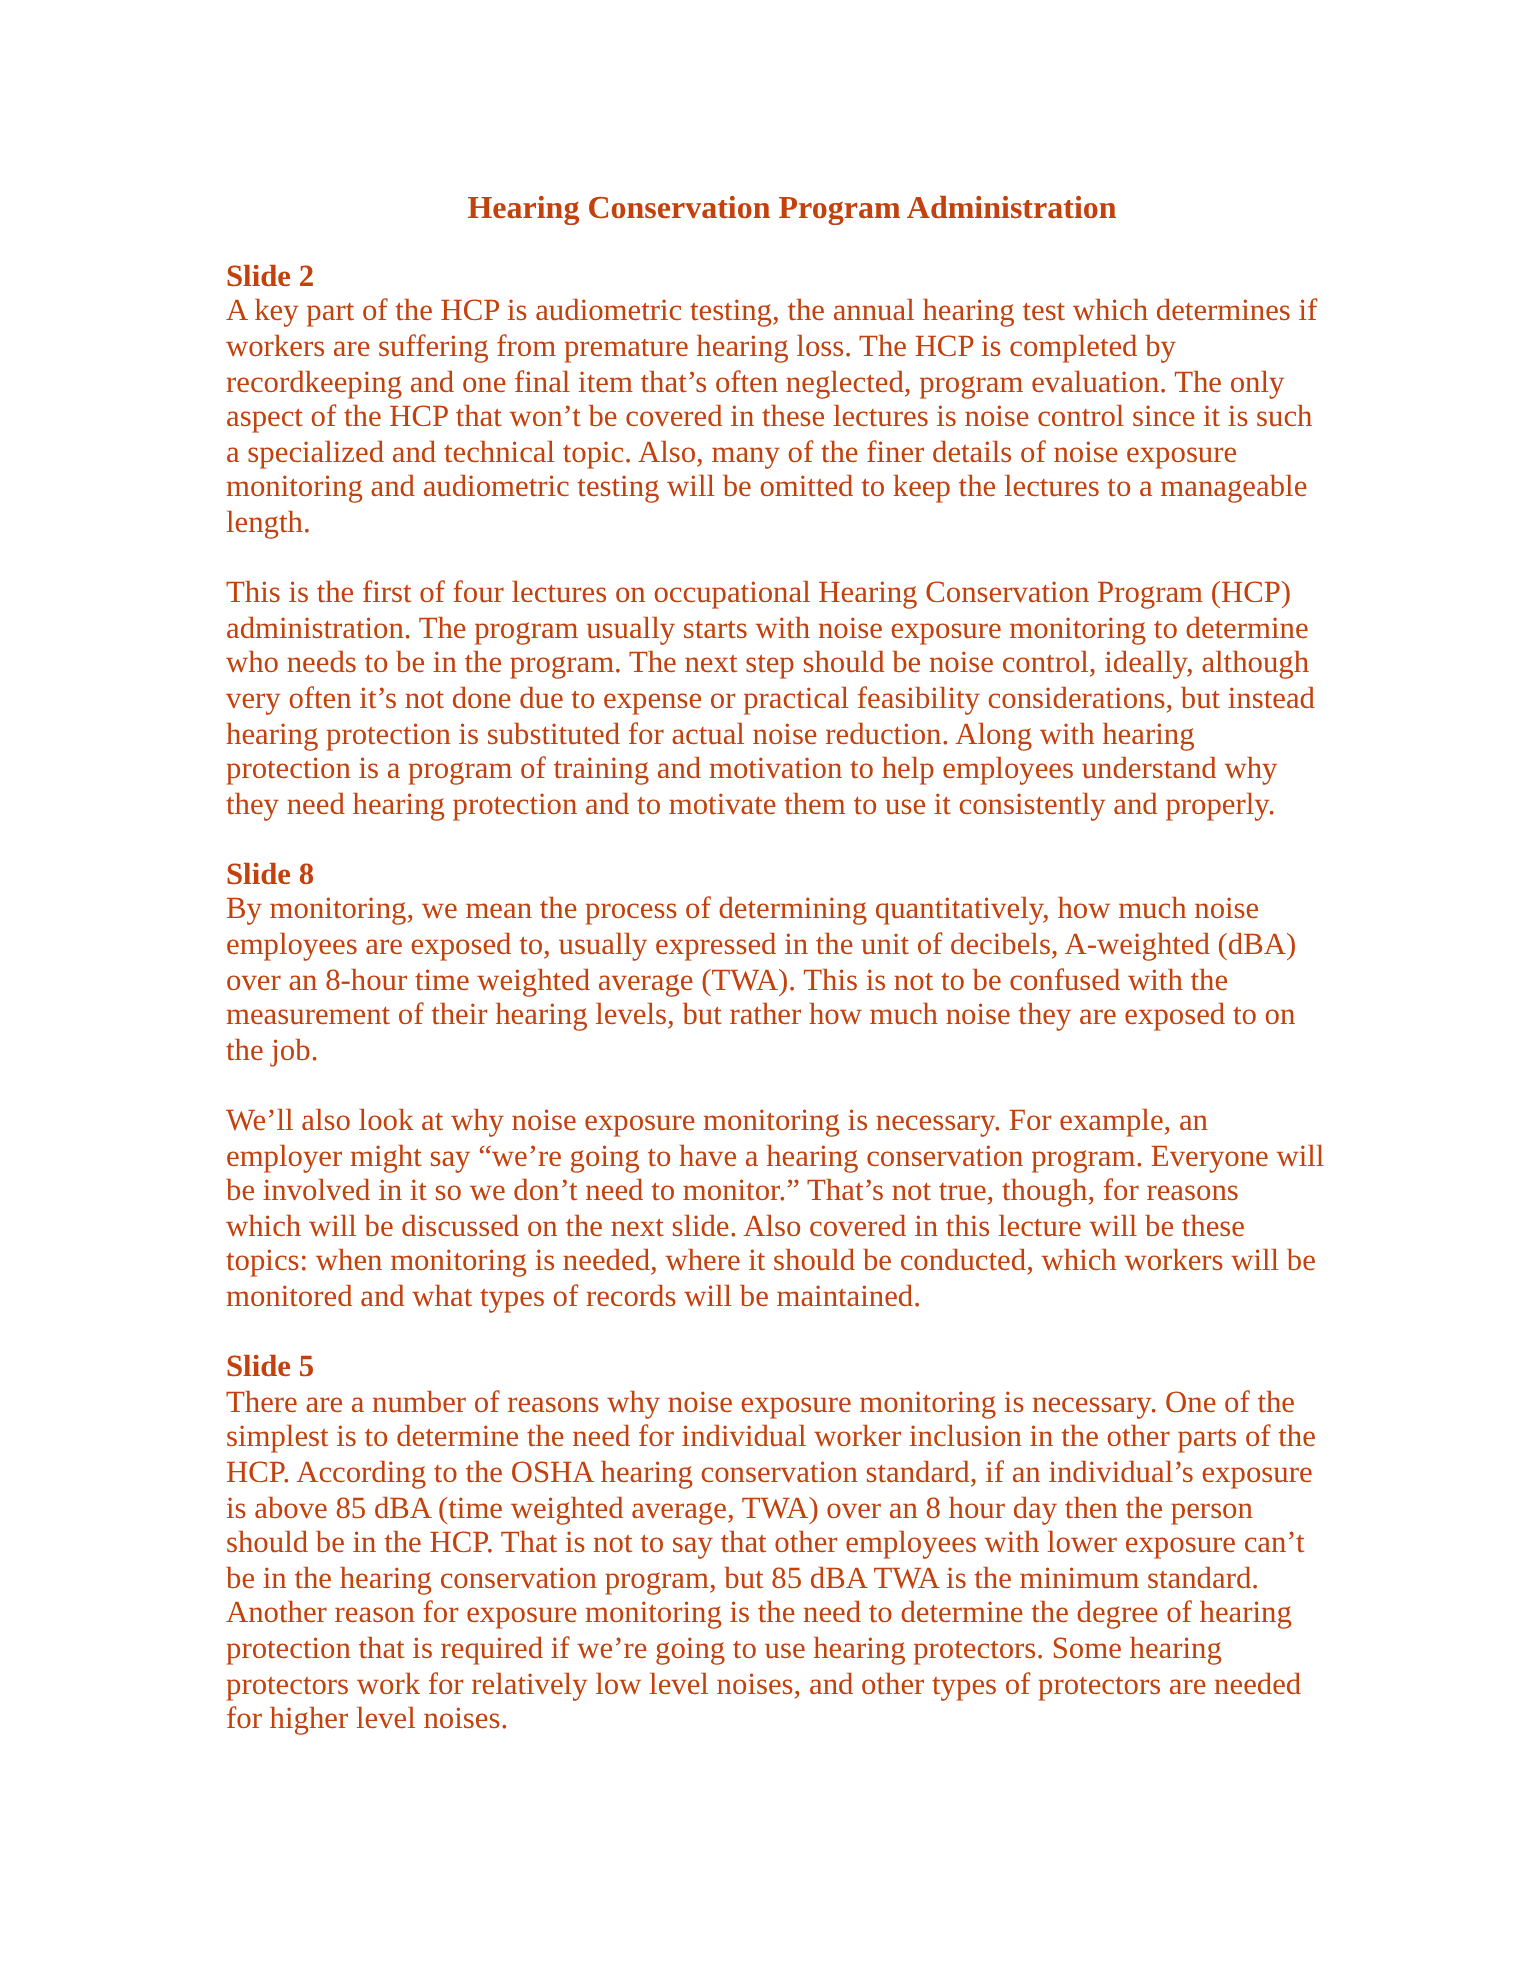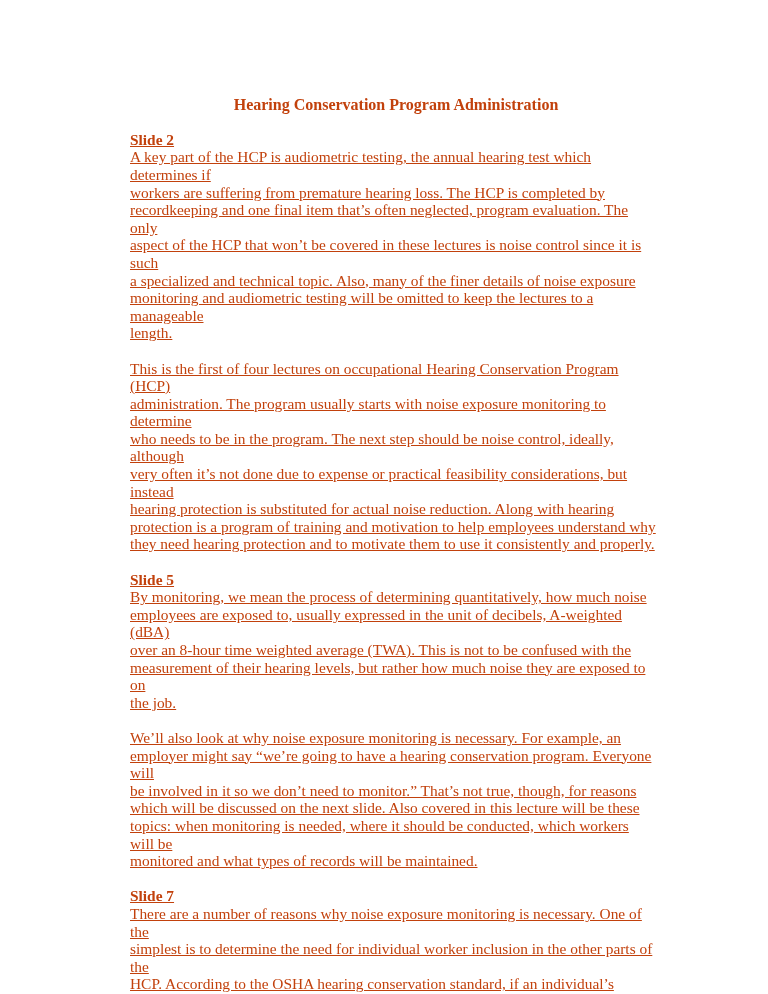--- a/index.html
+++ b/index.html
@@ -33,21 +33,21 @@
     }
     .doc-title span { display: block; }
     .slide-heading {
       font-weight: bold;
       margin: 0;
     }
     .para {
       margin: 0 0 17.6px 0;
       white-space: pre-line;
     }
-    .section { margin: 17px; text-decoration: underline; }
+    .section { margin: 0; }
   </style>
 </head>
 <body>
 
 <div class="page">
   <div class="doc-title">
     <span>Hearing Conservation Program Administration</span>
   </div>
 
   <div class="section">
@@ -62,36 +62,36 @@
     <p class="para">This is the first of four lectures on occupational Hearing Conservation Program (HCP)
 administration.  The program usually starts with noise exposure monitoring to determine
 who needs to be in the program.  The next step should be noise control, ideally, although
 very often it’s not done due to expense or practical feasibility considerations, but instead
 hearing protection is substituted for actual noise reduction.  Along with hearing
 protection is a program of training and motivation to help employees understand why
 they need hearing protection and to motivate them to use it consistently and properly.</p>
   </div>
 
   <div class="section">
-    <div class="slide-heading">Slide 5</div>
+    <div class="slide-heading">Slide 8</div>
     <p class="para">By monitoring, we mean the process of determining quantitatively, how much noise
 employees are exposed to, usually expressed in the unit of decibels, A-weighted (dBA)
 over an 8-hour time weighted average (TWA).  This is not to be confused with the
 measurement of their hearing levels, but rather how much noise they are exposed to on
 the job.</p>
     <p class="para">We’ll also look at why noise exposure monitoring is necessary.  For example, an
 employer might say “we’re going to have a hearing conservation program.  Everyone will
 be involved in it so we don’t need to monitor.”   That’s not true, though, for reasons
 which will be discussed on the next slide. Also covered in this lecture will be these
 topics: when monitoring is needed, where it should be conducted, which workers will be
 monitored and what types of records will be maintained.</p>
   </div>
 
   <div class="section">
-    <div class="slide-heading">Slide 7</div>
+    <div class="slide-heading">Slide 5</div>
     <p class="para">There are a number of reasons why noise exposure monitoring is necessary.  One of the
 simplest is to determine the need for individual worker inclusion in the other parts of the
 HCP.  According to the OSHA hearing conservation standard, if an individual’s exposure
 is above 85 dBA (time weighted average, TWA) over an 8 hour day then the person
 should be in the HCP.  That is not to say that other employees with lower exposure can’t
 be in the hearing conservation program, but 85 dBA TWA is the minimum standard.
 Another reason for exposure monitoring is the need to determine the degree of hearing
 protection that is required if we’re going to use hearing protectors.  Some hearing
 protectors work for relatively low level noises, and other types of protectors are needed
 for higher level noises.</p>

